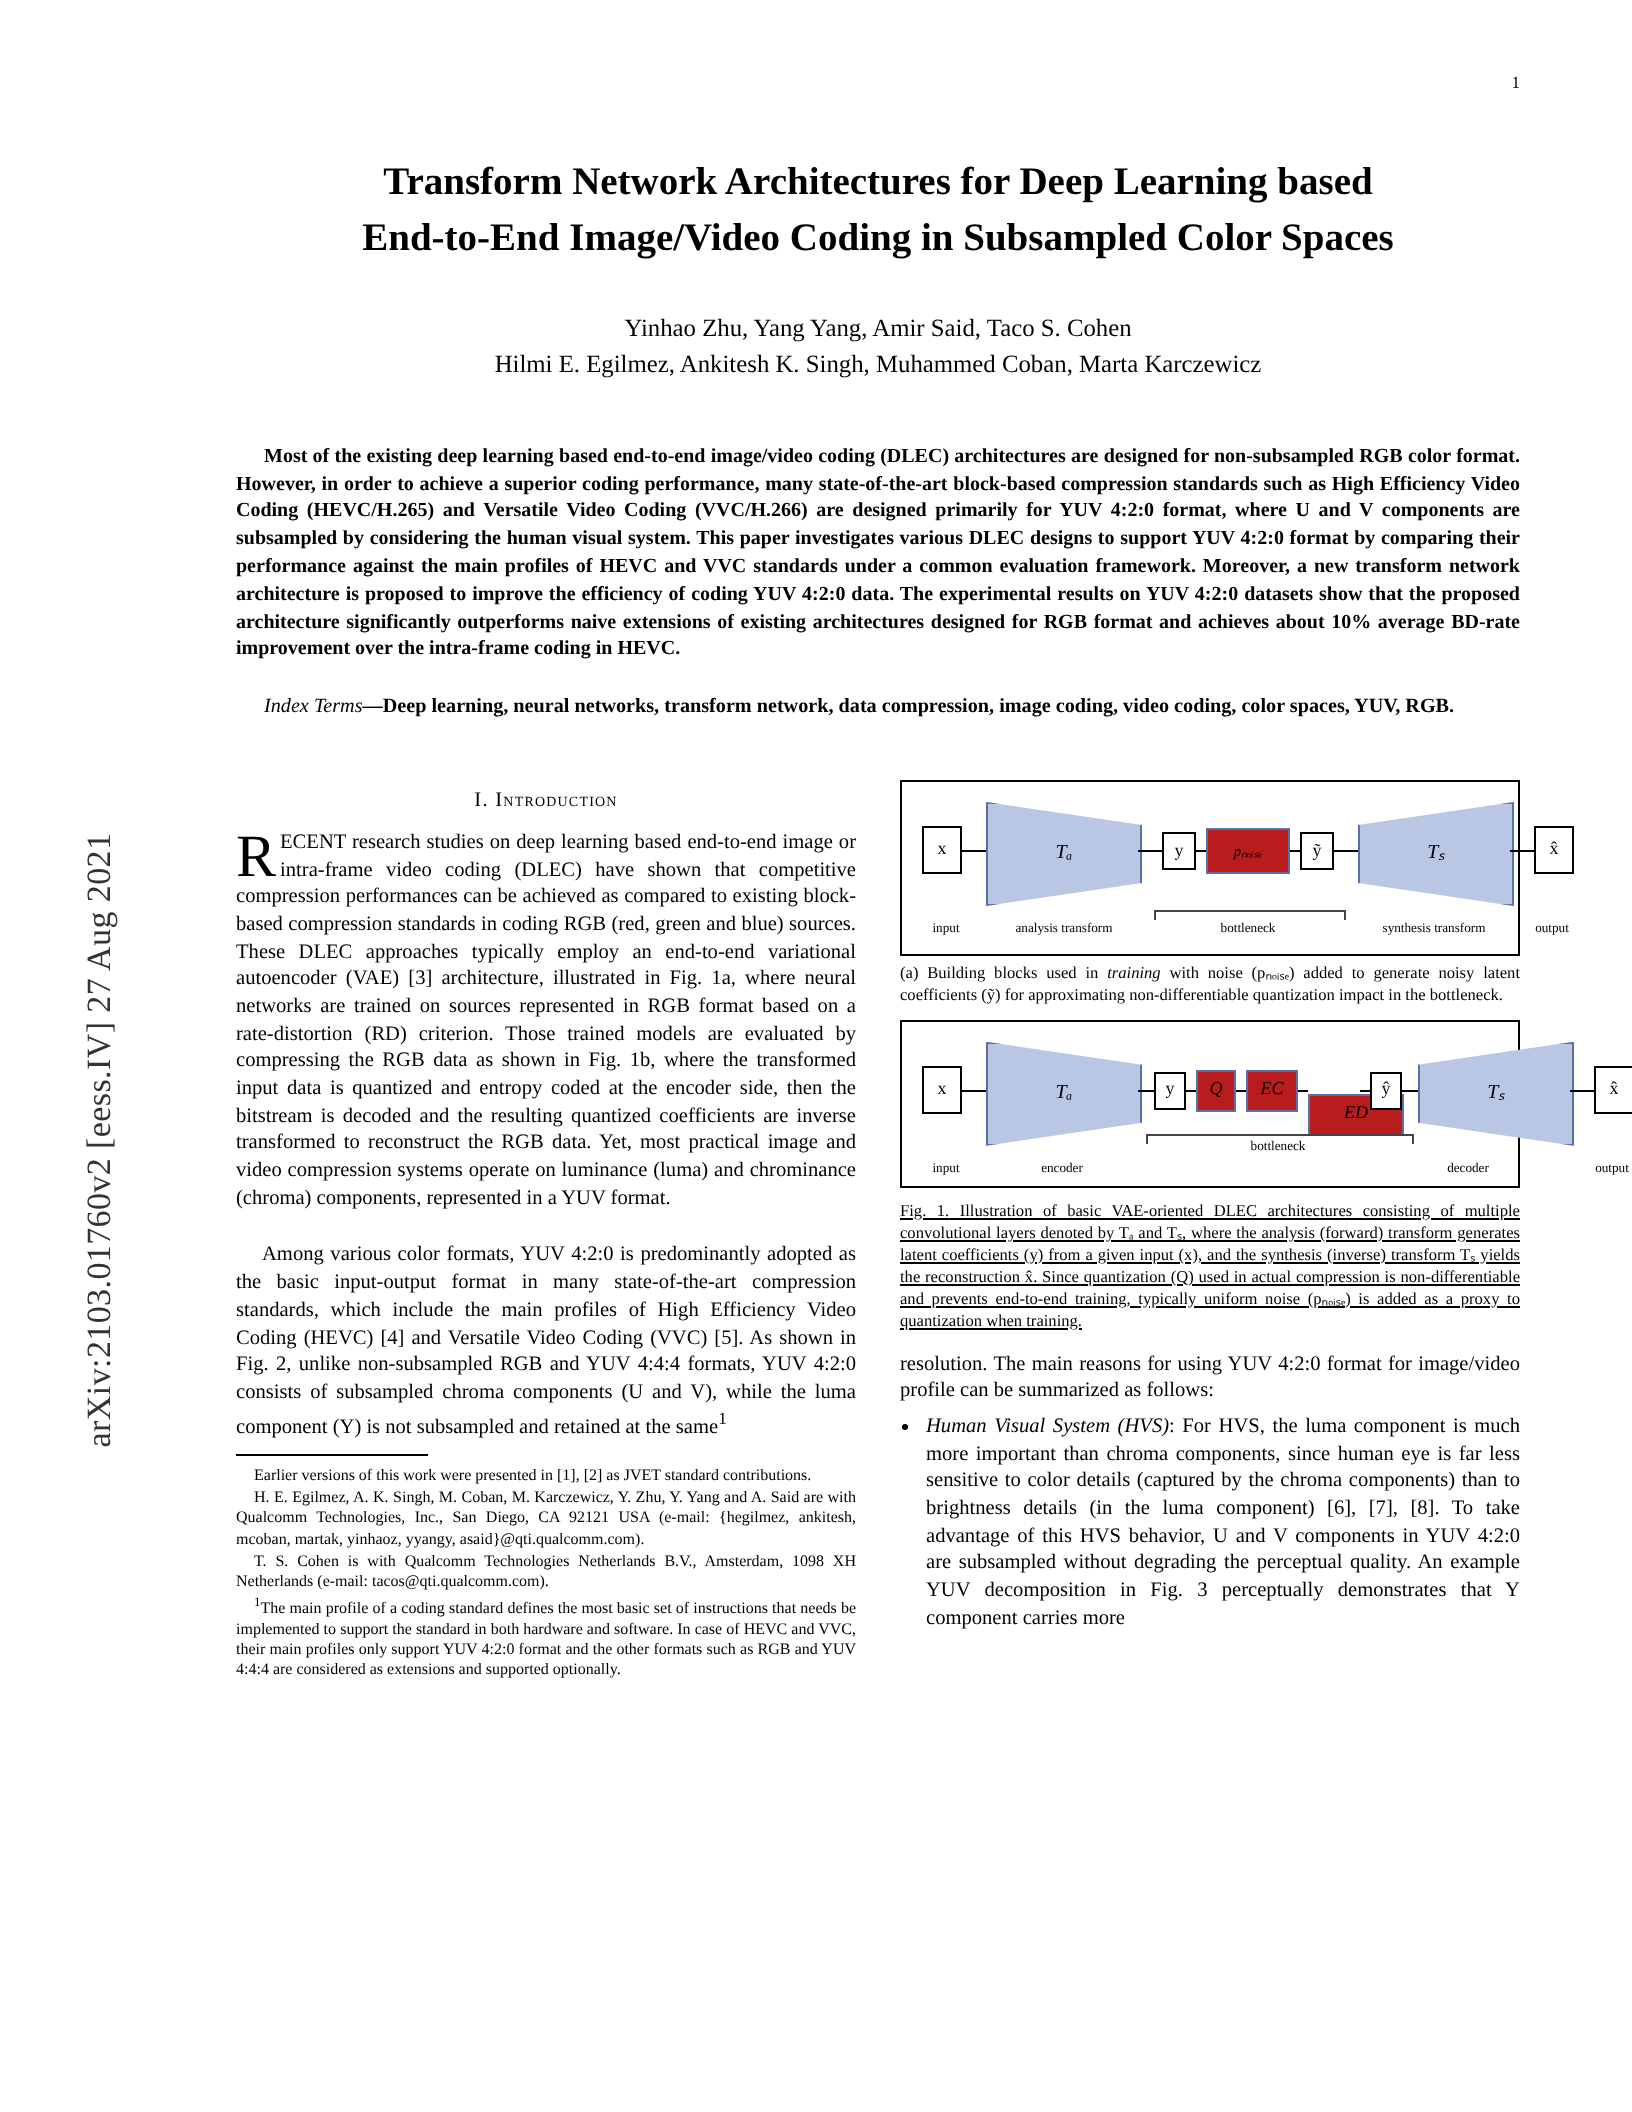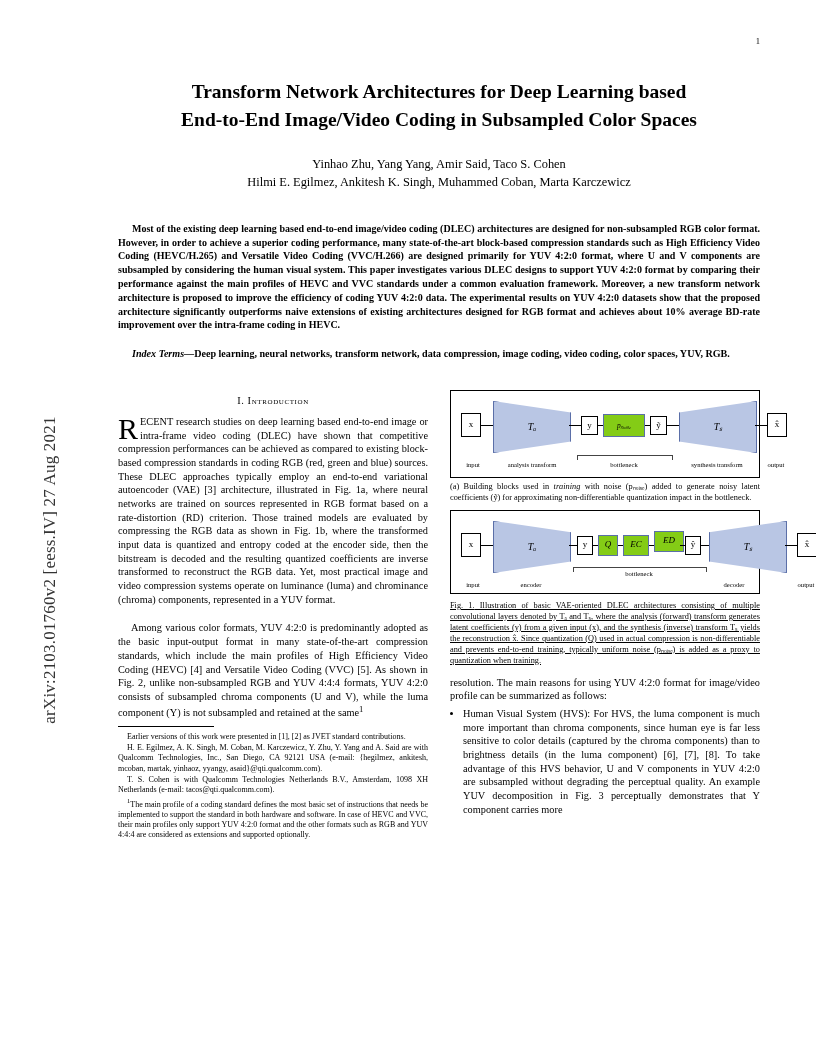--- a/index.html
+++ b/index.html
@@ -58,21 +58,21 @@
     text-indent:14px;
   }
   .indexterms{
     margin-top:15px;
     font-size:10.1px;
     font-weight:bold;
     line-height:1.38;
     text-align:justify;
     text-indent:14px;
   }
-  .indexterms .it{font-style:italic;font-weight:bold;}
+  .indexterms .it{font-style:italic;font-weight:normal;}
 
   .cols{
     position:absolute;
     left:118px;right:56px;top:390px;bottom:40px;
     display:flex;
     gap:22px;
   }
   .col{width:50%;font-size:10.3px;line-height:1.33;text-align:justify;}
 
   .sec-head{
@@ -119,21 +119,21 @@
 
   .node{
     position:absolute;
     box-sizing:border-box;
     border:1px solid #5b6fa8;
     background:#c2cde8;
     display:flex;align-items:center;justify-content:center;
     font-size:9px;
     font-style:italic;
   }
-  .node.small{background:#84cc16;}
+  .node.small{background:#b91c1c;}
   .node.white{background:#fff;border:1px solid #000;font-style:normal;}
   .trapz-l{
     position:absolute;
     background:#b9c6e4;
     border:1px solid #5b6fa8;
     display:flex;align-items:center;justify-content:center;
     font-size:10px;font-style:italic;
     clip-path:polygon(0 0,100% 22%,100% 78%,0 100%);
   }
   .trapz-r{
@@ -163,21 +163,21 @@
     font-size:8.3px;
     line-height:1.32;
     text-align:justify;
     margin-top:4px;
   }
   .fig-cap .it{font-style:italic;}
   .fig-cap.big{font-size:8.3px;text-decoration:underline;}
 
   ul.bullets{margin:4px 0 0 0;padding-left:13px;}
   ul.bullets li{margin-bottom:2px;text-align:justify;}
-  .it{}
+  .it{font-style:italic;}
 </style>
 </head>
 <body>
 
 <div class="page">
 
   <div class="page-number">1</div>
 
   <div class="arxiv-stamp">arXiv:2103.01760v2  [eess.IV]  27 Aug 2021</div>
 
@@ -245,21 +245,21 @@
       </div>
 
       <div class="figure">
         <div class="fig-box b">
           <div class="diagram">
             <div class="node white" style="left:10px;top:22px;width:20px;height:24px;">x</div>
             <div class="trapz-l" style="left:42px;top:10px;width:76px;height:50px;">Tₐ</div>
             <div class="node white" style="left:126px;top:25px;width:16px;height:19px;">y</div>
             <div class="node small" style="left:147px;top:24px;width:20px;height:21px;">Q</div>
             <div class="node small" style="left:172px;top:24px;width:26px;height:21px;">EC</div>
-            <div class="node small" style="left:203px;top:20px;width:30px;height:21px;">ED</div>
+            <div class="node small" style="left:203px;top:36px;width:48px;height:21px;">ED</div>
             <div class="node white" style="left:234px;top:25px;width:16px;height:19px;">ŷ</div>
             <div class="trapz-r" style="left:258px;top:10px;width:76px;height:50px;">Tₛ</div>
             <div class="node white" style="left:346px;top:22px;width:20px;height:24px;">x̂</div>
 
             <div class="connector" style="left:30px;top:34px;width:12px;"></div>
             <div class="connector" style="left:118px;top:34px;width:8px;"></div>
             <div class="connector" style="left:142px;top:34px;width:5px;"></div>
             <div class="connector" style="left:167px;top:34px;width:5px;"></div>
             <div class="connector" style="left:198px;top:34px;width:5px;"></div>
             <div class="connector" style="left:229px;top:34px;width:5px;"></div>

